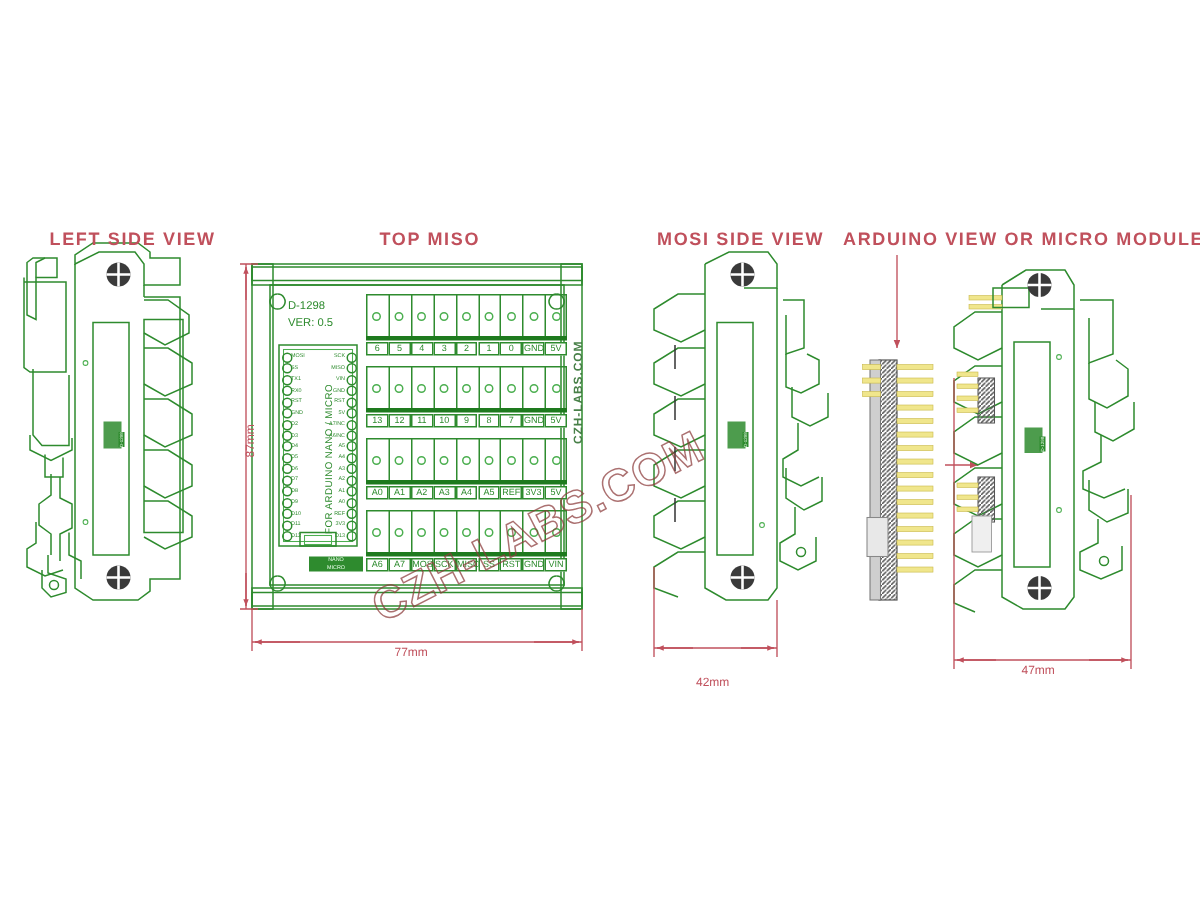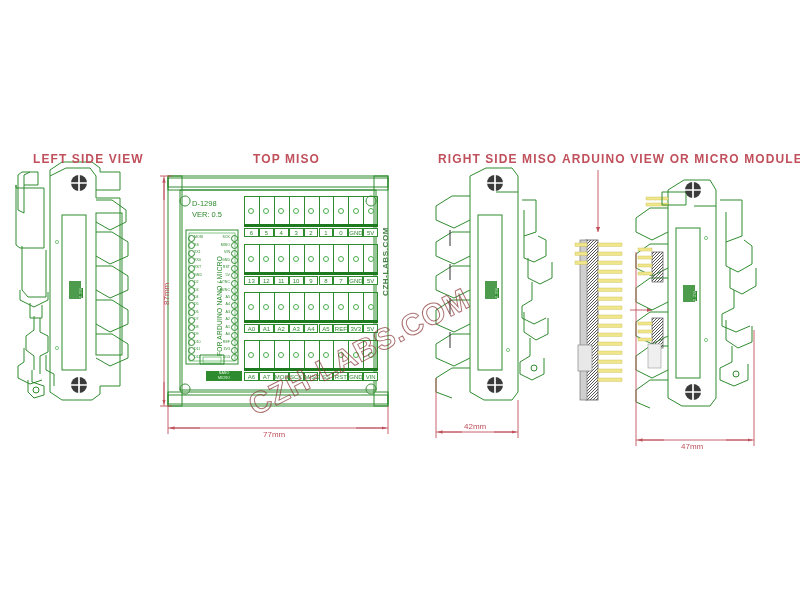--- a/index.html
+++ b/index.html
@@ -236,26 +236,26 @@
 
       <path class="red" d="M636,440 L754,440"></path>
       <path class="red" d="M664,440 L638,440" marker-end="url(#arS)"></path>
       <path class="red" d="M726,440 L752,440" marker-end="url(#arS)"></path>
       <path class="red" d="M636,252 L636,446 M754,330 L754,446"></path>
     </g>
   </svg>
 
   <div class="view-title" style="left:33px;top:152px;">LEFT SIDE VIEW</div>
   <div class="view-title" style="left:253px;top:152px;">TOP  MISO</div>
-  <div class="view-title" style="left:438px;top:152px;">RIGHT SIDE MISO</div>
+  <div class="view-title" style="left:438px;top:152px;">MOSI SIDE VIEW</div>
   <div class="view-title" style="left:562px;top:152px;">ARDUINO VIEW OR MICRO MODULE</div>
 
   <div class="dimtxt vert" style="left:162px;top:305px;">87mm</div>
   <div class="dimtxt" style="left:263px;top:430px;">77mm</div>
-  <div class="dimtxt" style="left:464px;top:422px;">42mm</div>
+  <div class="dimtxt" style="left:464px;top:450px;">42mm</div>
   <div class="dimtxt" style="left:681px;top:442px;">47mm</div>
 
   <div class="boardid" style="left:192px;top:199px;">D-1298</div>
   <div class="boardid" style="left:192px;top:210px;">VER: 0.5</div>
 
   <div class="boardid rot90" style="left:216px;top:356px;font-size:6.5px;letter-spacing:.3px;">FOR ARDUINO NANO / MICRO</div>
 
   <div class="wm wm-edge" style="left:381px;top:296px;">CZH-LABS.COM</div>
 
   <div id="pins-left">

